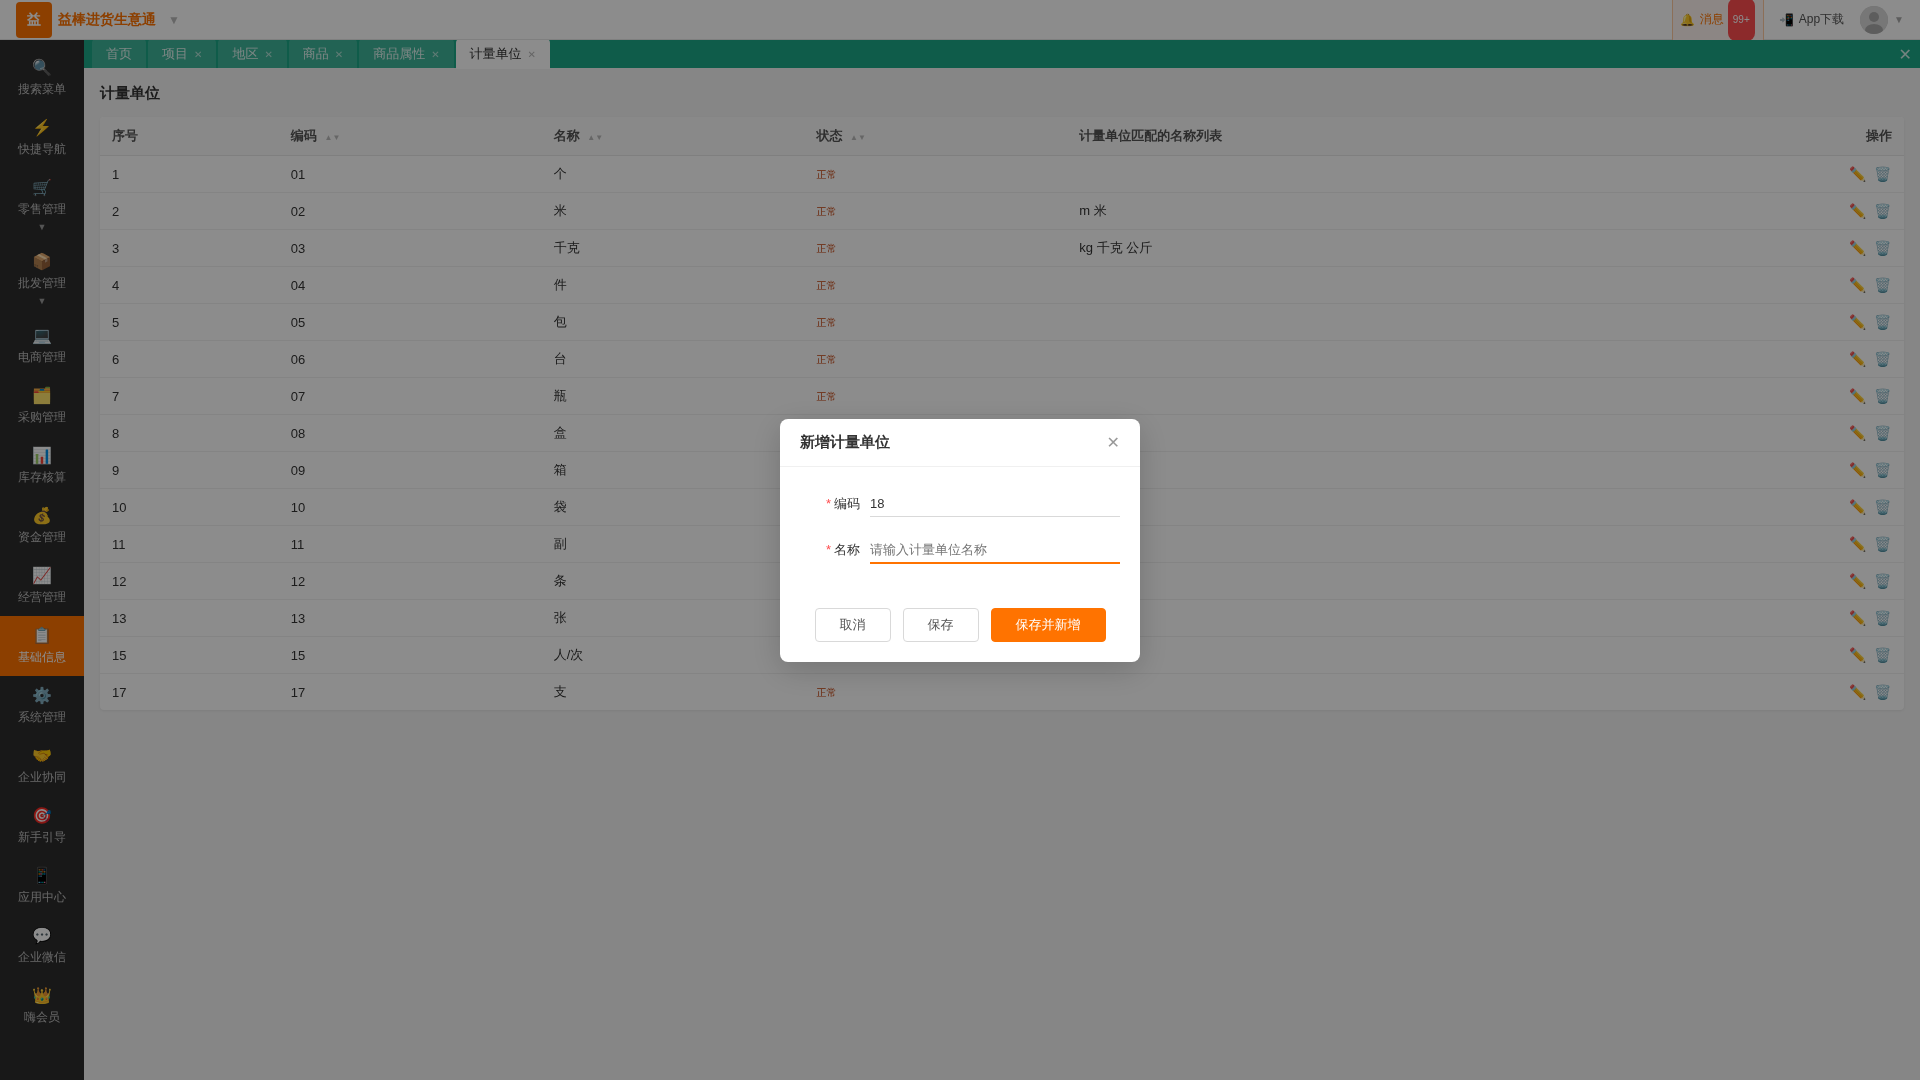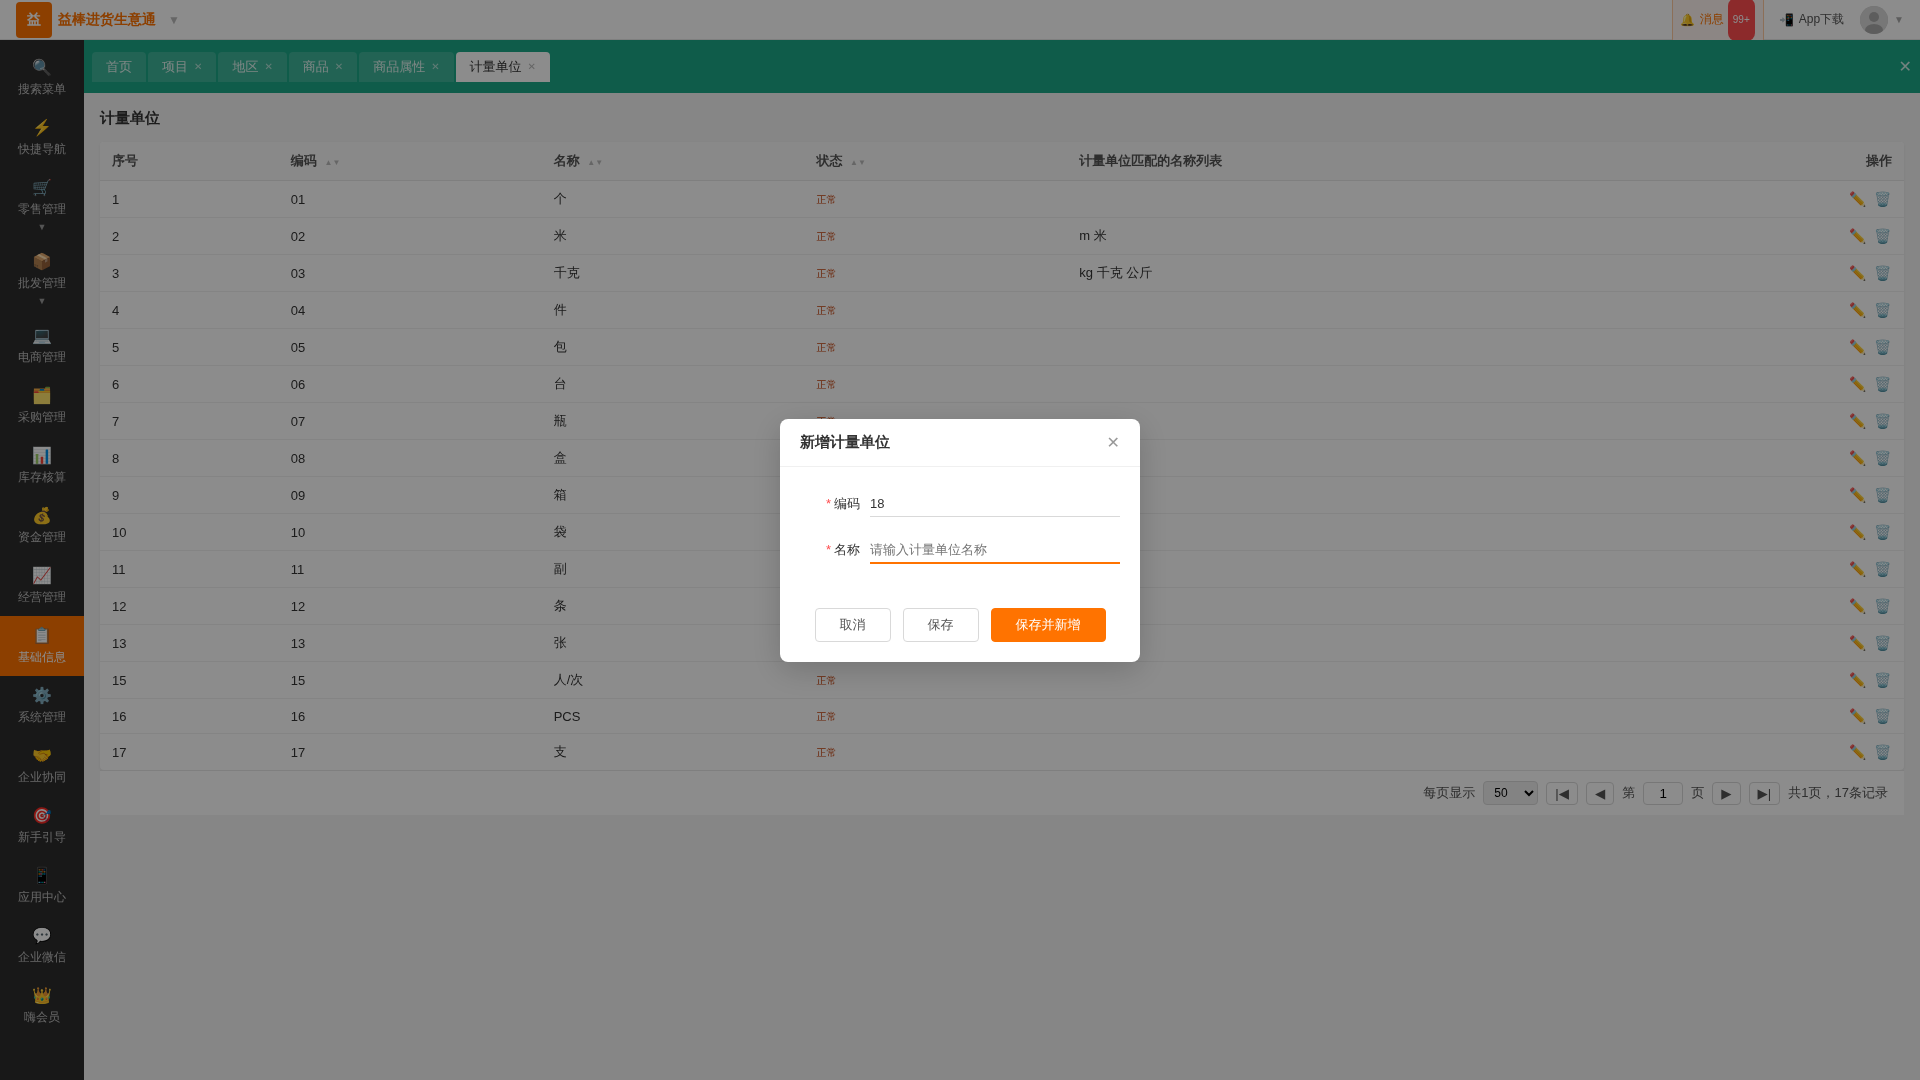--- a/index.html
+++ b/index.html
@@ -24,21 +24,21 @@
     
     .sidebar { width: 84px; background: #2d2d2d; display: flex; flex-direction: column; align-items: center; padding-top: 8px; flex-shrink: 0; }
     .sidebar-item { width: 100%; padding: 10px 4px; display: flex; flex-direction: column; align-items: center; cursor: pointer; color: #bbb; font-size: 12px; gap: 4px; }
     .sidebar-item.active { background: #ff7300; color: #fff; }
     .sidebar-item .icon { font-size: 16px; }
 
     
     .content-area { flex: 1; display: flex; flex-direction: column; overflow: hidden; background: #f5f5f5; }
 
     
-    .tab-bar { height: 53px; background: #1da888; display: flex; align-items: center; padding: 0 8px; gap: 2px; flex-shrink: 0; }
+    .tab-bar { height: 28px; background: #1da888; display: flex; align-items: center; padding: 0 8px; gap: 2px; flex-shrink: 0; }
     .tab { display: flex; align-items: center; padding: 6px 14px; border-radius: 4px 4px 0 0; cursor: pointer; font-size: 13px; color: rgba(255,255,255,0.85); background: rgba(255,255,255,0.15); gap: 6px; }
     .tab.active { background: #fff; color: #333; }
     .tab .close-tab { font-size: 10px; color: inherit; opacity: 0.7; cursor: pointer; }
     .tab.active .close-tab { color: #999; }
 
     
     .page-content { flex: 1; overflow: auto; padding: 16px; }
     .page-title { font-size: 15px; font-weight: bold; color: #333; margin-bottom: 14px; }
 
     
@@ -426,63 +426,35 @@
       <td><span class="status-tag">正常</span></td>
       <td></td>
       <td style="text-align:right;">
         <div class="action-btns" style="justify-content:flex-end;">
           <button class="action-btn" title="编辑">✏️</button>
           <button class="action-btn" title="删除">🗑️</button>
         </div>
       </td>
     </tr>
               <tr>
-      <td>16</td>
-      <td>16</td>
-      <td>PCS</td>
-      <td><span class="status-tag">正常</span></td>
-      <td></td>
-      <td style="text-align:right;">
-        <div class="action-btns" style="justify-content:flex-end;">
-          <button class="action-btn" title="编辑">✏️</button>
-          <button class="action-btn" title="删除">🗑️</button>
-        </div>
-      </td>
-    </tr>
-              <tr>
       <td>17</td>
       <td>17</td>
       <td>支</td>
       <td><span class="status-tag">正常</span></td>
       <td></td>
       <td style="text-align:right;">
         <div class="action-btns" style="justify-content:flex-end;">
           <button class="action-btn" title="编辑">✏️</button>
           <button class="action-btn" title="删除">🗑️</button>
         </div>
       </td>
     </tr>
             </tbody>
         </table>
 
-        <div class="pagination">
-          <span>每页显示</span>
-          <select class="page-size-select">
-            <option>50</option>
-            <option>100</option>
-          </select>
-          <button class="page-nav-btn">|◀</button>
-          <button class="page-nav-btn">◀</button>
-          <span>第</span>
-          <input class="page-input" type="text" value="1" style="">
-          <span>页</span>
-          <button class="page-nav-btn">▶</button>
-          <button class="page-nav-btn">▶|</button>
-          <span>共1页，17条记录</span>
-        </div>
       </div>
     </div>
   </div>
 </div>
 
 <div class="modal-overlay">
   <div class="modal">
     <div class="modal-header">
       <span class="modal-title">新增计量单位</span>
       <button class="modal-close">✕</button>

